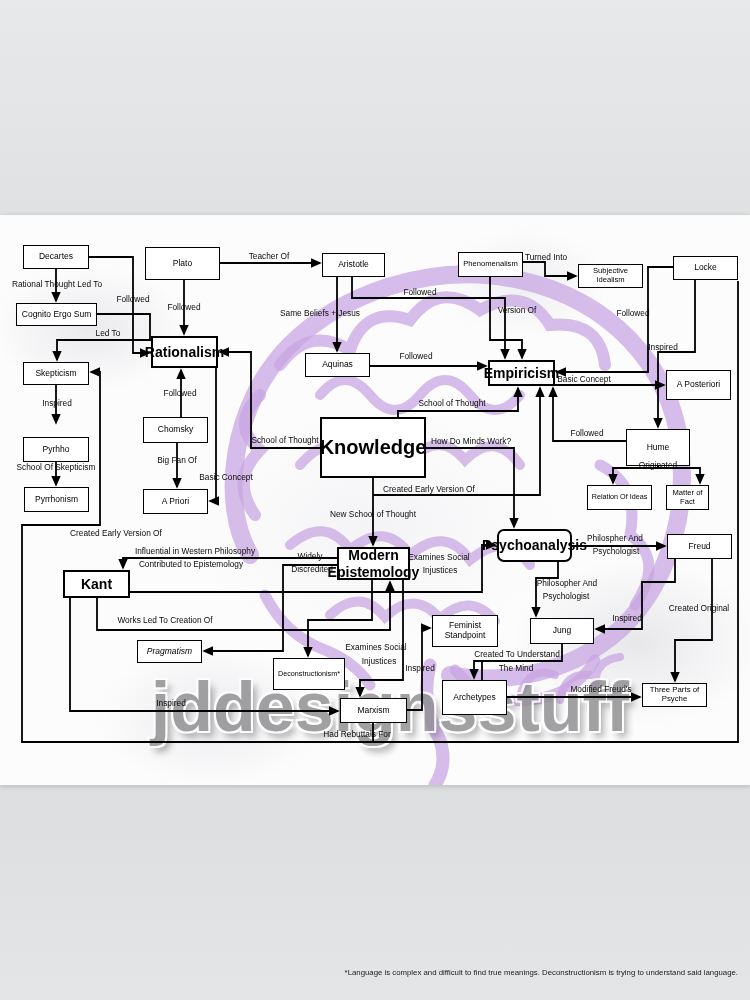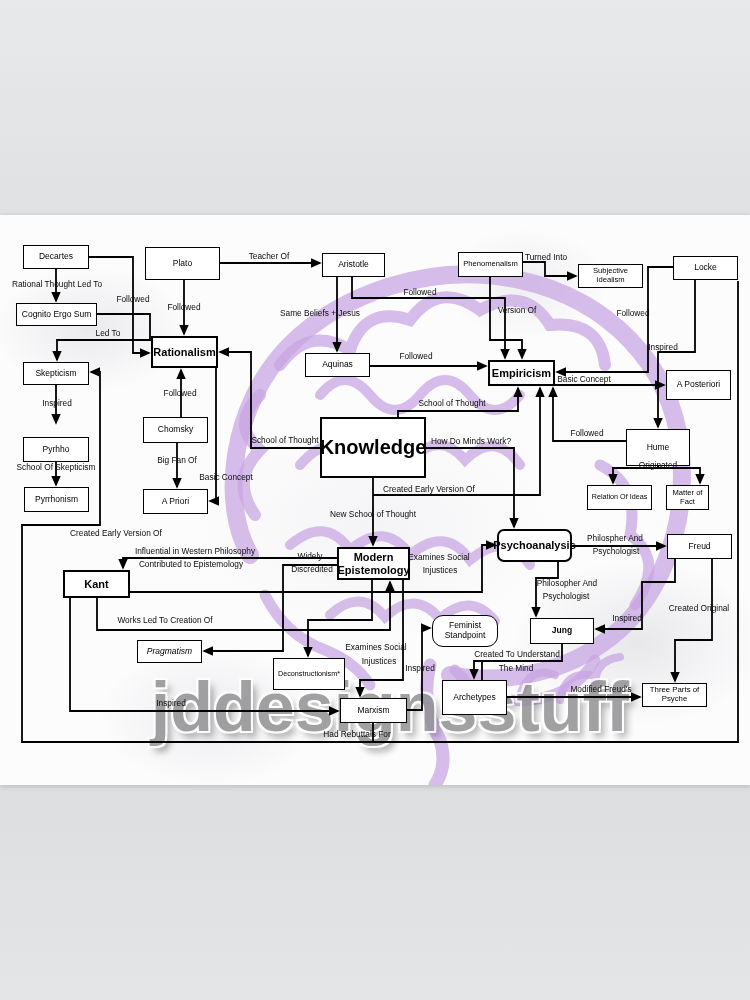--- a/index.html
+++ b/index.html
@@ -18,21 +18,21 @@
       radial-gradient(260px 160px at 50% 55%, rgba(195,195,202,.14), transparent 70%),
       #fcfcfd;
     box-shadow:0 1px 5px rgba(0,0,0,.18);}
   #brain-svg{position:absolute;left:0;top:0;}
   #diagram-layer{position:absolute;left:0;top:0;width:750px;height:1000px;}
   #connector-svg{position:absolute;left:0;top:0;}
   .conn{fill:none;stroke:#000;stroke-width:1.8px;}
   .node{position:absolute;box-sizing:border-box;background:#fff;border:1.5px solid #000;
         display:flex;align-items:center;justify-content:center;text-align:center;
         font-size:8.5px;line-height:1.15;padding:1px 2px;}
-  .node.bold{font-weight:bold;border-width:2.5px;font-size:11px;}
+  .node.bold{font-weight:bold;border-width:2.5px;font-size:14px;}
   .edge-label{position:absolute;transform:translate(-50%,-50%);font-size:8.3px;
               white-space:nowrap;color:#0a0a0a;}
   .watermark{position:absolute;left:390px;top:492px;transform:translate(-50%,-50%);
     font-size:70px;font-weight:bold;letter-spacing:0px;white-space:nowrap;color:#8e8e90;opacity:.82;
     text-shadow:-2px -2px 0 #fff,2px -2px 0 #fff,-2px 2px 0 #fff,2px 2px 0 #fff,5px 6px 7px rgba(40,40,40,.45);}
   .footnote{position:absolute;right:12px;top:753px;font-size:7.8px;color:#1a1a1a;}
 </style>
 </head>
 <body>
 
@@ -53,20 +53,21 @@
         <path d="M330,400 q30,-28 55,2 q30,-28 55,2 q30,-28 55,2" stroke-width="10"></path>
         <path d="M600,250 q40,20 30,70 q35,25 5,70" stroke-width="11"></path>
         <path d="M430,450 q-10,40 10,75 q8,25 -5,45" stroke-width="13"></path>
         <path d="M455,455 q30,35 75,30 q45,-5 65,-40" stroke-width="11"></path>
         <path d="M520,480 q10,-30 35,-20 M560,485 q5,-28 30,-25 M595,470 q0,-25 25,-28" stroke-width="8"></path>
         <path d="M265,380 q20,40 60,55 q30,12 45,35" stroke-width="11"></path>
       </g>
     </svg>
 
     <span class="watermark">jddesignsstuff</span>
+    <div class="footnote">*Language is complex and difficult to find true meanings. Deconstructionism is trying to understand said language.</div>
   </div>
 
   <div id="diagram-layer">
     <svg id="connector-svg" width="750" height="1000" viewBox="0 0 750 1000">
       <defs>
         <marker id="arrow" markerWidth="6" markerHeight="6" refX="5" refY="2.6" orient="auto" markerUnits="strokeWidth">
           <path d="M0,0 L6,2.6 L0,5.2 z" fill="#000"></path>
         </marker>
       </defs>
       <g id="conn-group">
@@ -130,24 +131,24 @@
         <div class="node" style="left: 578px; top: 264px; width: 65px; height: 24px; font-size: 7.6px;">Subjective Idealism</div>
         <div class="node" style="left: 673px; top: 256px; width: 65px; height: 24px;">Locke</div>
         <div class="node bold" style="left: 488px; top: 360px; width: 67px; height: 26px;">Empiricism</div>
         <div class="node bold" style="left: 320px; top: 417px; width: 106px; height: 61px; font-size: 20px;">Knowledge</div>
         <div class="node" style="left: 666px; top: 370px; width: 65px; height: 30px;">A Posteriori</div>
         <div class="node" style="left: 626px; top: 429px; width: 64px; height: 37px;">Hume</div>
         <div class="node" style="left: 587px; top: 485px; width: 65px; height: 25px; font-size: 7.2px;">Relation Of Ideas</div>
         <div class="node" style="left: 666px; top: 485px; width: 43px; height: 25px; font-size: 7.6px;">Matter of Fact</div>
         <div class="node bold" style="left: 497px; top: 529px; width: 75px; height: 33px; border-radius: 7px;">Psychoanalysis</div>
         <div class="node" style="left: 667px; top: 534px; width: 65px; height: 25px;">Freud</div>
-        <div class="node" style="left: 530px; top: 618px; width: 64px; height: 26px; font-weight: bold;">Jung</div>
+        <div class="node" style="left: 530px; top: 618px; width: 64px; height: 26px;">Jung</div>
         <div class="node bold" style="left: 337px; top: 547px; width: 73px; height: 33px;">Modern Epistemology</div>
         <div class="node bold" style="left: 63px; top: 570px; width: 67px; height: 28px;">Kant</div>
-        <div class="node" style="left: 432px; top: 615px; width: 66px; height: 32px; border-radius: 11px;">Feminist Standpoint</div>
+        <div class="node" style="left: 432px; top: 615px; width: 66px; height: 32px;">Feminist Standpoint</div>
         <div class="node" style="left: 137px; top: 640px; width: 65px; height: 23px; font-style: italic;">Pragmatism</div>
         <div class="node" style="left: 273px; top: 658px; width: 72px; height: 32px; font-size: 7.2px;">Deconstructionism*</div>
         <div class="node" style="left: 340px; top: 698px; width: 67px; height: 25px;">Marxism</div>
         <div class="node" style="left: 442px; top: 680px; width: 65px; height: 35px;">Archetypes</div>
         <div class="node" style="left: 642px; top: 683px; width: 65px; height: 24px; font-size: 7.8px;">Three Parts of Psyche</div>
       </div>
     <div id="label-group">
         <span class="edge-label" style="left: 57px; top: 284px;">Rational Thought Led To</span>
         <span class="edge-label" style="left: 133px; top: 299px;">Followed</span>
         <span class="edge-label" style="left: 108px; top: 333px;">Led To</span>

